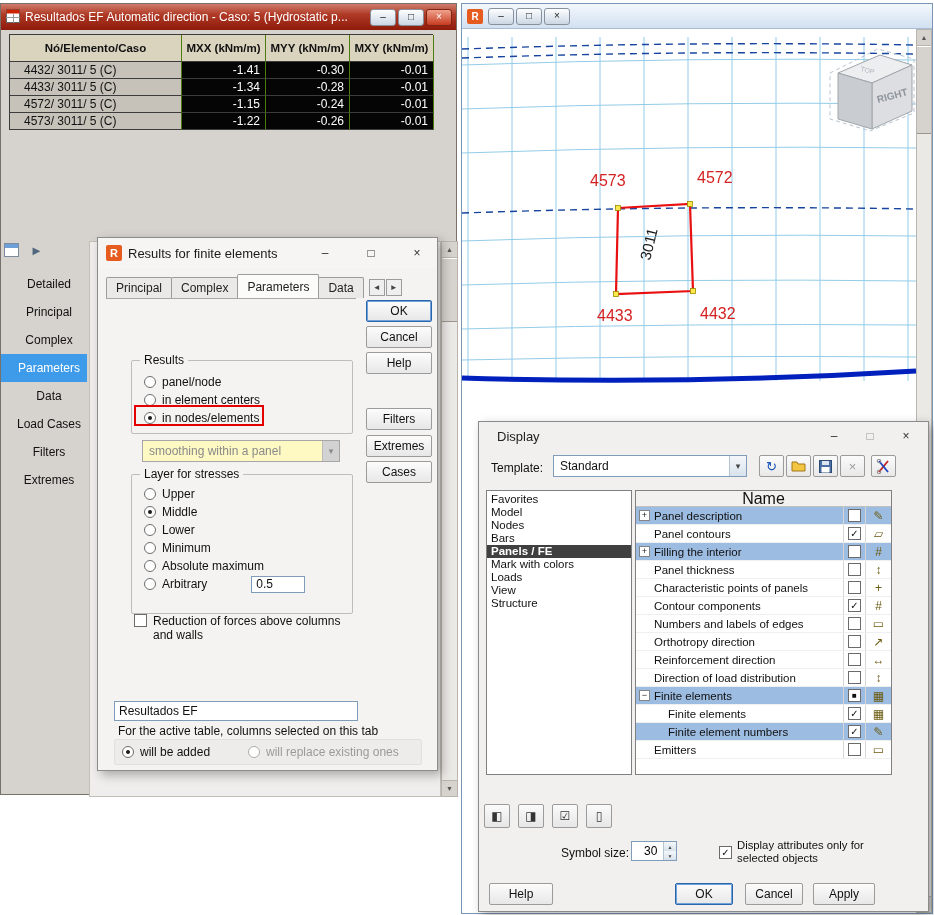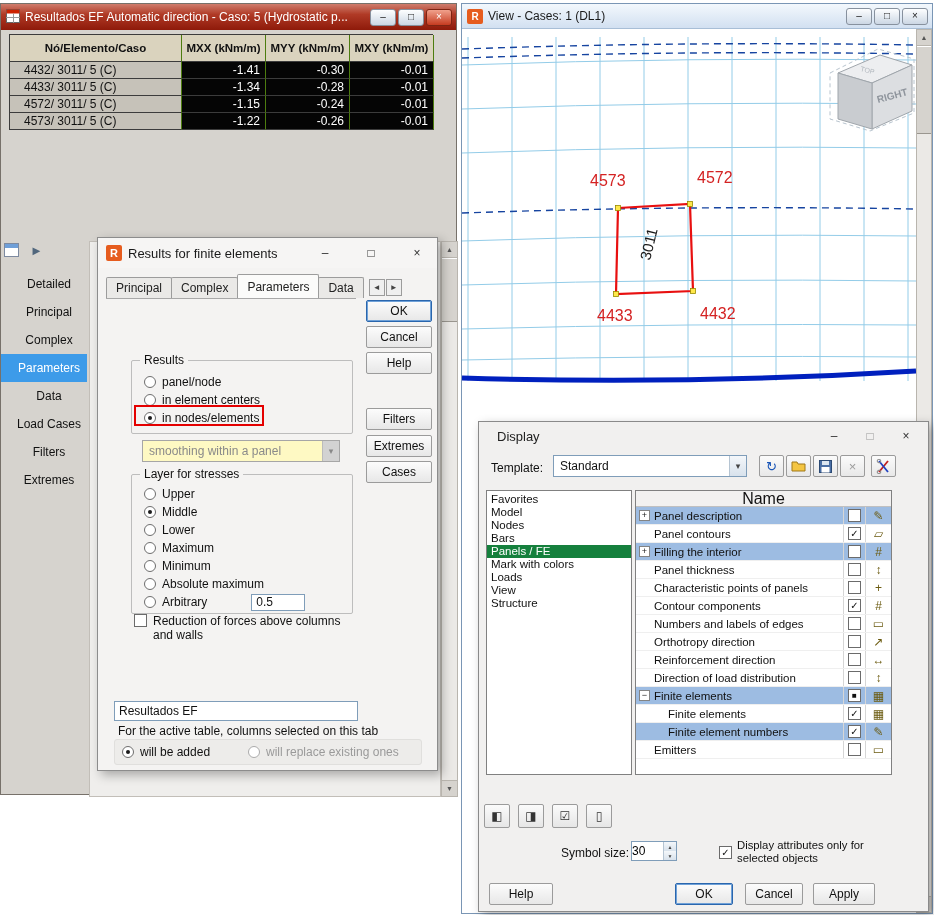--- a/index.html
+++ b/index.html
@@ -109,21 +109,21 @@
 
   .tpl-label { position:absolute; left:12px; top:39px; }
   .tpl-combo { position:absolute; left:74px; top:33px; width:194px; }
   .toolbtn { position:absolute; top:33px; width:25px; height:22px; border:1px solid #9b9b9b; border-radius:2px;
              background:linear-gradient(180deg,#FBFBFB,#E8E8E8); display:flex; align-items:center; justify-content:center;
              font-size:13px; padding:0; }
   .toolbtn.dis { color:#9c9c9c; }
 
   .cat-list { position:absolute; left:7px; top:68px; width:146px; height:285px; background:#fff; border:1px solid #808080; padding-top:2px; }
   .cat-item { height:13px; line-height:13px; padding-left:4px; font-size:11.5px; white-space:nowrap; }
-  .cat-item.sel { background:#15803d; color:#fff; }
+  .cat-item.sel { background:#404040; color:#fff;font-weight:bold; }
 
   .dtable { position:absolute; left:156px; top:68px; width:257px; height:285px; background:#fff; border:1px solid #808080; }
   .dhead { height:16px; background:#F2F1F0; border-bottom:1px solid #c0c0c0; text-align:center; line-height:16px; font-size:16px; }
   .drow { display:flex; align-items:center; height:18px; border-bottom:1px solid #efefef; }
   .drow.hl { background:#9DBCE2; }
   .exp { width:11px; height:11px; min-width:11px; margin-left:3px; border:1px solid #848484; background:#fff;
          font-size:9px; line-height:9px; text-align:center; color:#222; }
   .exp:empty { border:none; background:transparent; }
   .drow.child .exp { margin-left:17px; }
   .dlab { flex:1; padding-left:4px; font-size:11.5px; white-space:nowrap; overflow:hidden; }
@@ -131,21 +131,21 @@
             border-left:1px solid #d6d6d6; }
   .iccell { width:26px; min-width:26px; align-self:stretch; display:flex; align-items:center; justify-content:center;
             border-left:1px solid #d6d6d6; font-size:12px; color:#6b5b10; }
 
   .qbtn { position:absolute; top:382px; width:26px; height:24px; border:1px solid #9b9b9b; border-radius:2px;
           background:linear-gradient(180deg,#FBFBFB,#E6E6E6); font-size:12px; color:#333;
           display:flex; align-items:center; justify-content:center; padding:0; }
 
   .sym-label { position:absolute; left:82px; top:424px; }
   .spinbox { position:absolute; left:152px; top:419px; width:46px; height:20px; border:1px solid #7F9DB9; background:#fff; display:flex; }
-  .spinbox input { flex:1; width:26px; border:none; font-size:12px; padding-left:0; outline:none; }
+  .spinbox input { flex:1; width:26px; border:none; font-size:12px; padding-left:12px; outline:none; }
   .spincol { width:13px; display:flex; flex-direction:column; border-left:1px solid #b5c4d2; }
   .spincol button { flex:1; border:none; background:linear-gradient(180deg,#f4f7fa,#d8e2ec); font-size:5px; color:#444; padding:0; }
   .selonly { position:absolute; left:240px; top:424px; }
   .selonly-lab { position:absolute; left:258px; top:417px; width:152px; font-size:11.3px; line-height:13px; }
 
   
   .lab { font-size:12px; }
 </style>
 </head>
 <body>
@@ -218,21 +218,20 @@
     <div class="vscroll left-scroll">
       <button class="sbtn">▲</button>
       <div class="sthumb"></div>
       <button class="sbtn bottom">▼</button>
     </div>
   </section>
 
   <section class="win view-win">
     <header class="tbar tbar-view">
       <span class="r-ico" style="width:15px;height:15px;font-size:10px;">R</span>
-      <span class="tbar-title">View - Cases: 1 (DL1)</span>
       <span class="capbtns">
         <button class="capbtn">–</button>
         <button class="capbtn">□</button>
         <button class="capbtn">×</button>
       </span>
     </header>
 
     <div class="view-content">
       <svg width="454" height="884" viewBox="0 0 454 884">
 
@@ -354,24 +353,20 @@
         <span class="radio"></span>
         <span>Upper</span>
       </div>
       <div class="opt">
         <span class="radio sel"></span>
         <span>Middle</span>
       </div>
       <div class="opt">
         <span class="radio"></span>
         <span>Lower</span>
-      </div>
-      <div class="opt">
-        <span class="radio"></span>
-        <span>Maximum</span>
       </div>
       <div class="opt">
         <span class="radio"></span>
         <span>Minimum</span>
       </div>
       <div class="opt">
         <span class="radio"></span>
         <span>Absolute maximum</span>
       </div>
       <div class="opt">

